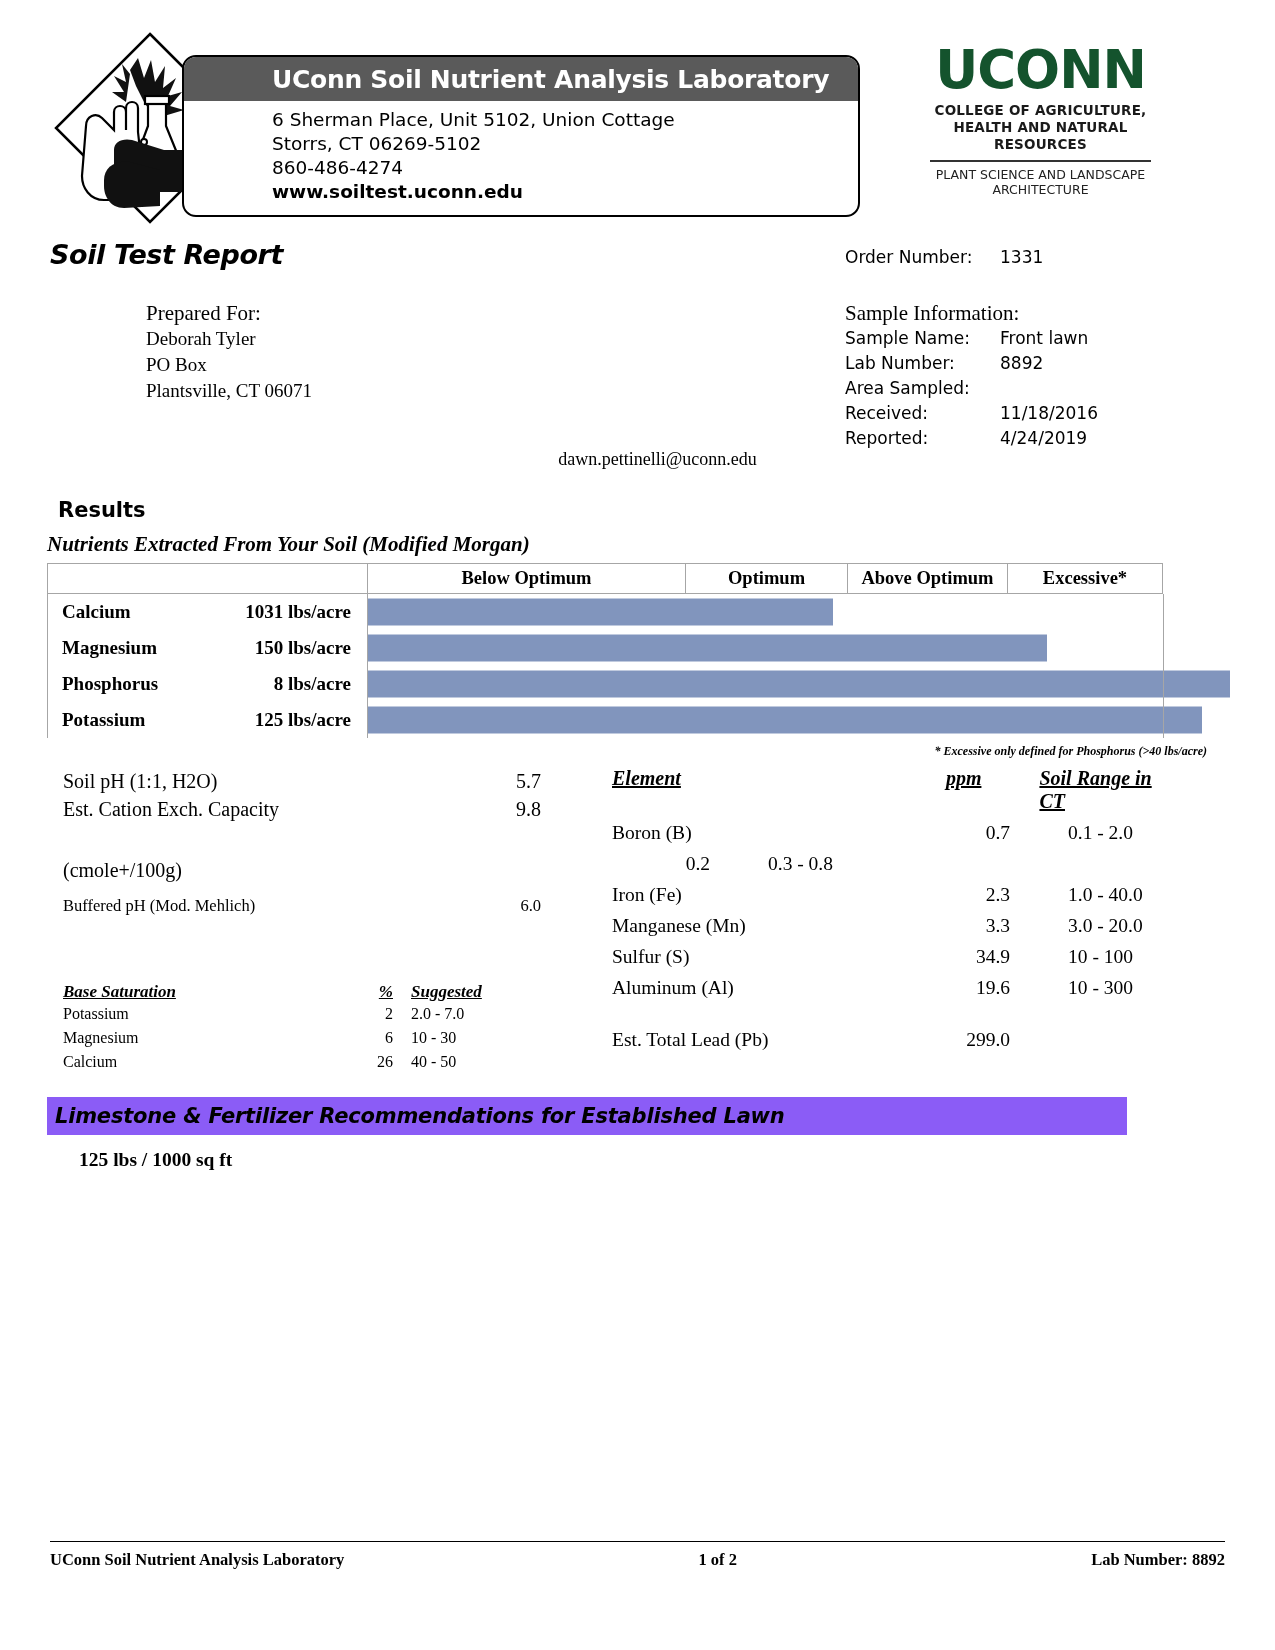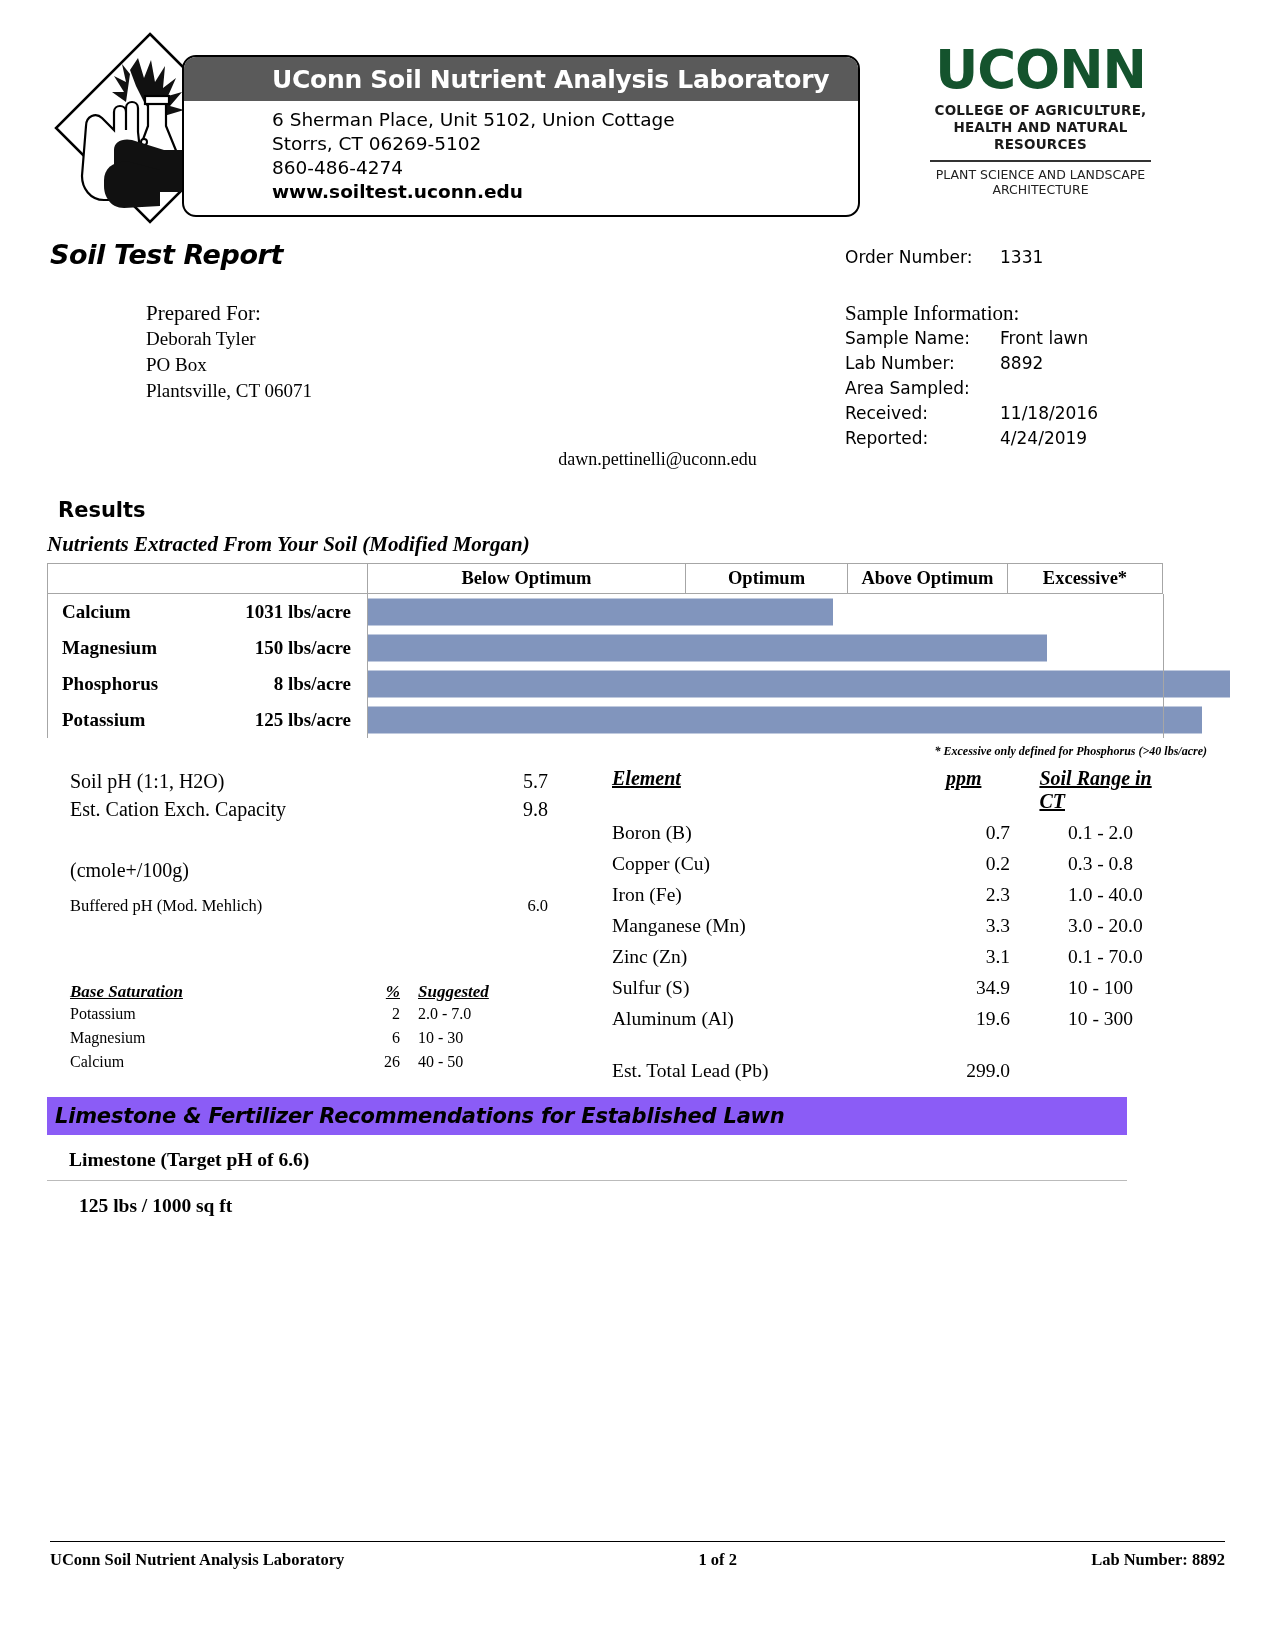--- a/index.html
+++ b/index.html
@@ -244,21 +244,21 @@
   }
 
   
   .data-cols {
     position: relative;
     margin-top: 8px;
     height: 330px;
   }
   .left-col {
     position: absolute;
-    left: 70px;
+    left: 63px;
     top: 0;
     width: 510px;
   }
   .ph-row {
     display: flex;
     justify-content: space-between;
     font-family: "Liberation Serif", serif;
     font-size: 20px;
     line-height: 28px;
   }
@@ -607,62 +607,53 @@
         <span class="el-ppm">ppm</span>
         <span class="el-range">Soil Range in CT</span>
       </div>
 
       <div class="el-row">
         <span class="el-name">Boron (B)</span>
         <span class="el-ppm">0.7</span>
         <span class="el-range">0.1 - 2.0</span>
       </div>
       <div class="el-row">
-        <span class="el-name">Copper (Cu)</span>
         <span class="el-ppm">0.2</span>
         <span class="el-range">0.3 - 0.8</span>
       </div>
       <div class="el-row">
         <span class="el-name">Iron (Fe)</span>
         <span class="el-ppm">2.3</span>
         <span class="el-range">1.0 - 40.0</span>
       </div>
       <div class="el-row">
         <span class="el-name">Manganese (Mn)</span>
         <span class="el-ppm">3.3</span>
         <span class="el-range">3.0 - 20.0</span>
       </div>
       <div class="el-row">
-        <span class="el-name">Zinc (Zn)</span>
-        <span class="el-ppm">3.1</span>
-        <span class="el-range">0.1 - 70.0</span>
-      </div>
-      <div class="el-row">
         <span class="el-name">Sulfur (S)</span>
         <span class="el-ppm">34.9</span>
         <span class="el-range">10 - 100</span>
       </div>
       <div class="el-row">
         <span class="el-name">Aluminum (Al)</span>
         <span class="el-ppm">19.6</span>
         <span class="el-range">10 - 300</span>
       </div>
 
       <div class="lead-row">
         <span class="el-name">Est. Total Lead (Pb)</span>
         <span class="el-ppm">299.0</span>
       </div>
     </div>
   </div>
 
   <div class="rec-banner">
     <span class="rec-banner-text">Limestone &amp; Fertilizer Recommendations for Established Lawn</span>
-  </div>
-  <div class="rec-sub">
-    <span class="rec-sub-text">Limestone  (Target pH of 6.6)</span>
   </div>
   <div class="rec-value">125 lbs / 1000 sq ft</div>
 
   <div class="footer">
     <span>UConn Soil Nutrient Analysis Laboratory</span>
     <span>1 of 2</span>
     <span>Lab Number: 8892</span>
   </div>
 
 </div>

